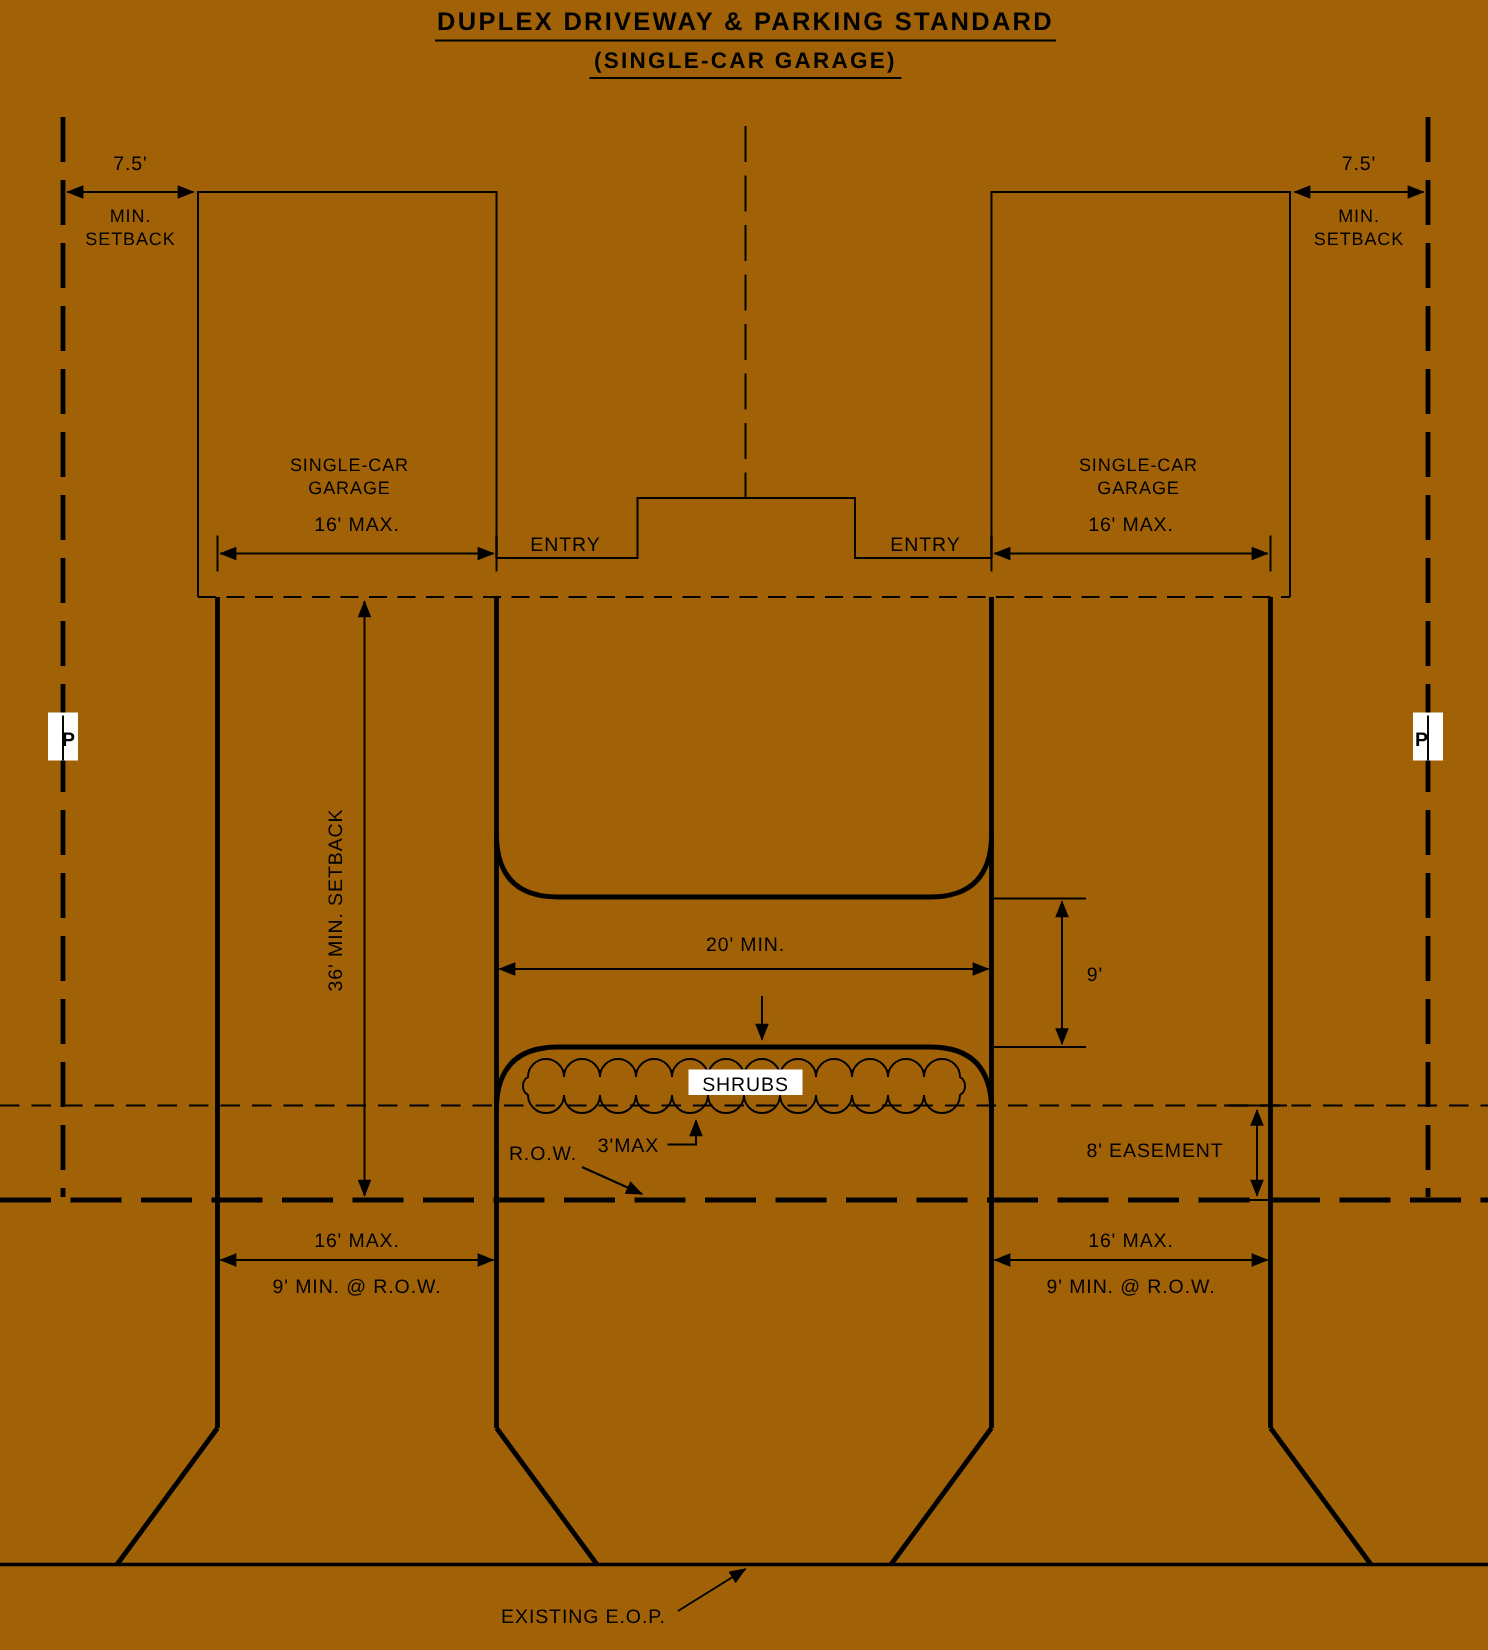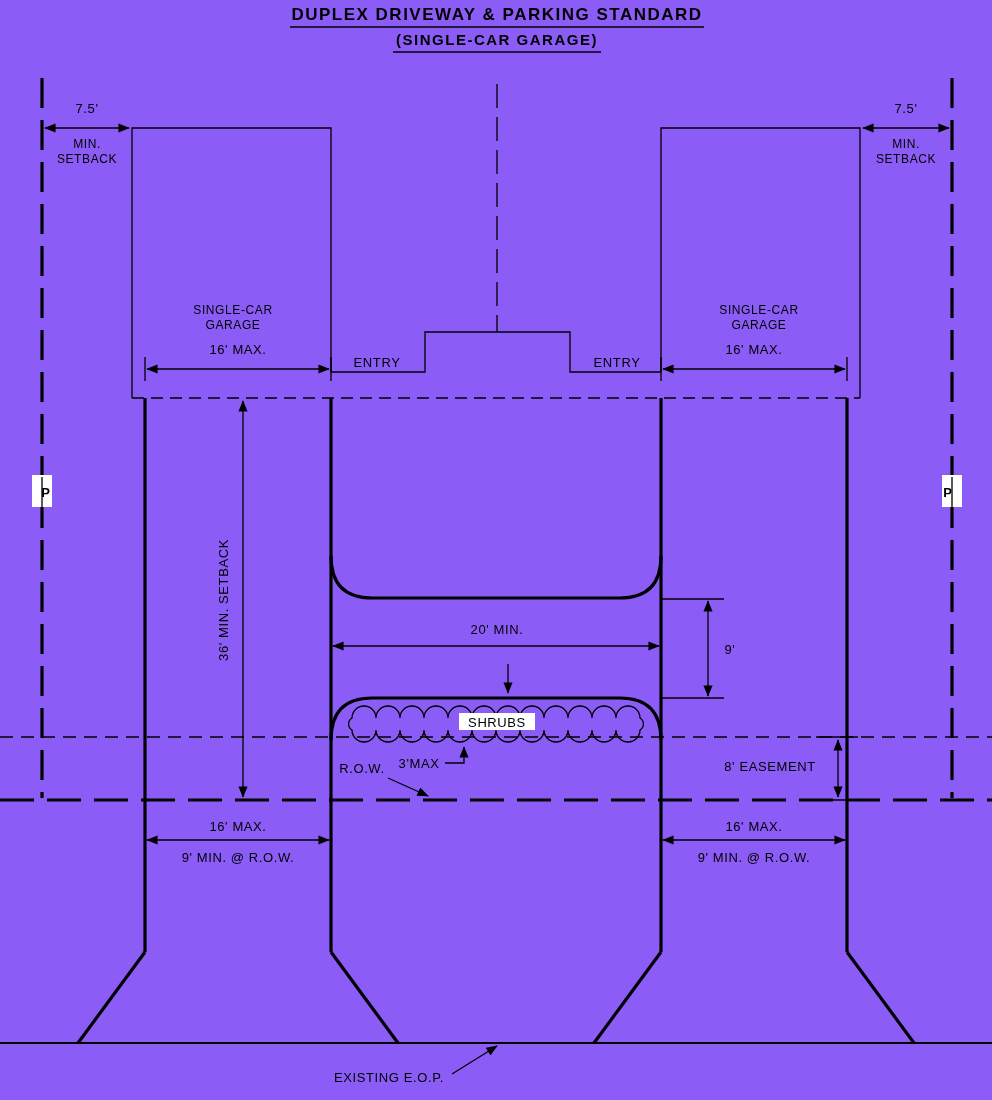--- a/index.html
+++ b/index.html
@@ -4,21 +4,21 @@
 <style>
   html, body {
     margin: 0;
     padding: 0;
     background: #ffffff;
   }
   .page {
     width: 992px;
     height: 1100px;
     margin: 0 auto;
-    background: #8b5cf6;
+    background: #a16207;
     position: relative;
     text-decoration: underline;
   }
   svg { display: block; }
   .thin  { stroke: #000; stroke-width: 1.3; fill: none; }
   .heavy { stroke: #000; stroke-width: 3.2; fill: none; }
   .med   { stroke: #000; stroke-width: 2.2; fill: none; }
   text {
     font-family: "Liberation Sans", sans-serif;
     fill: #000;

